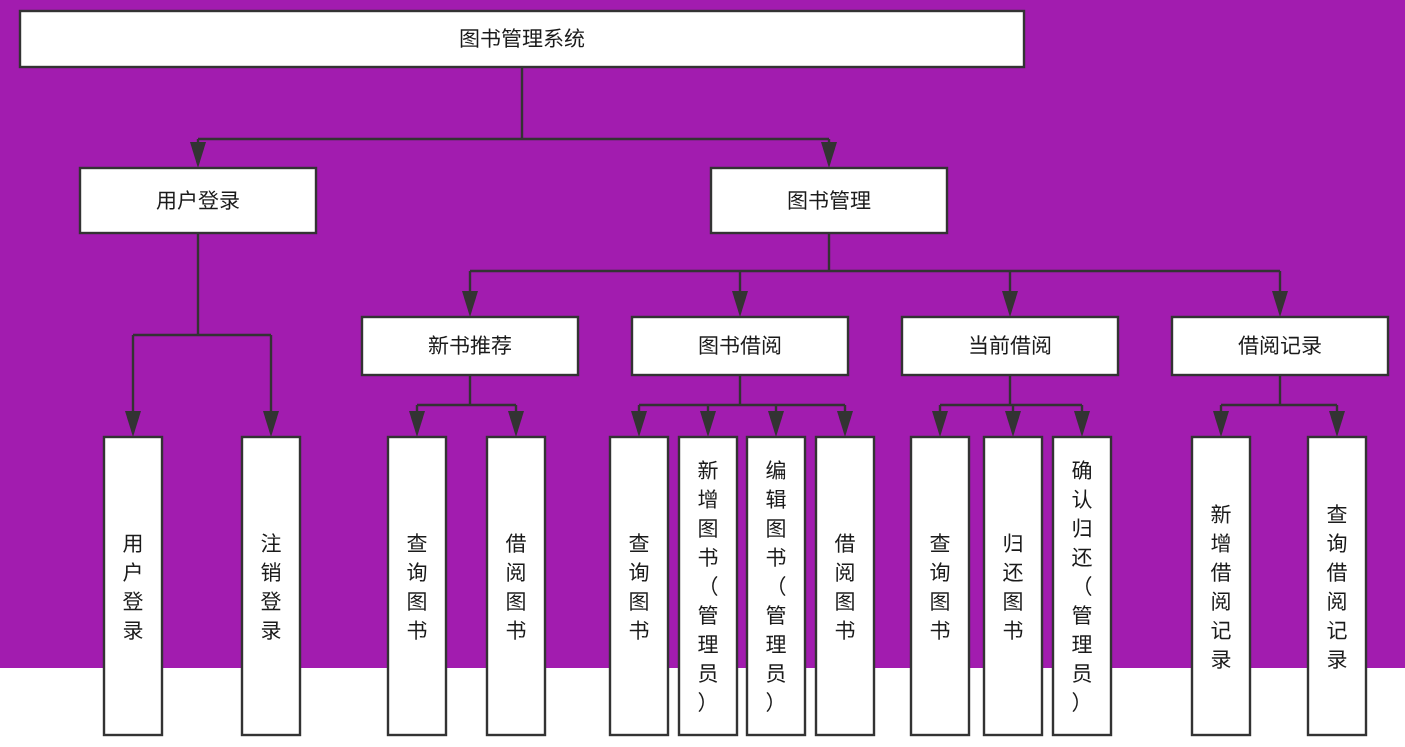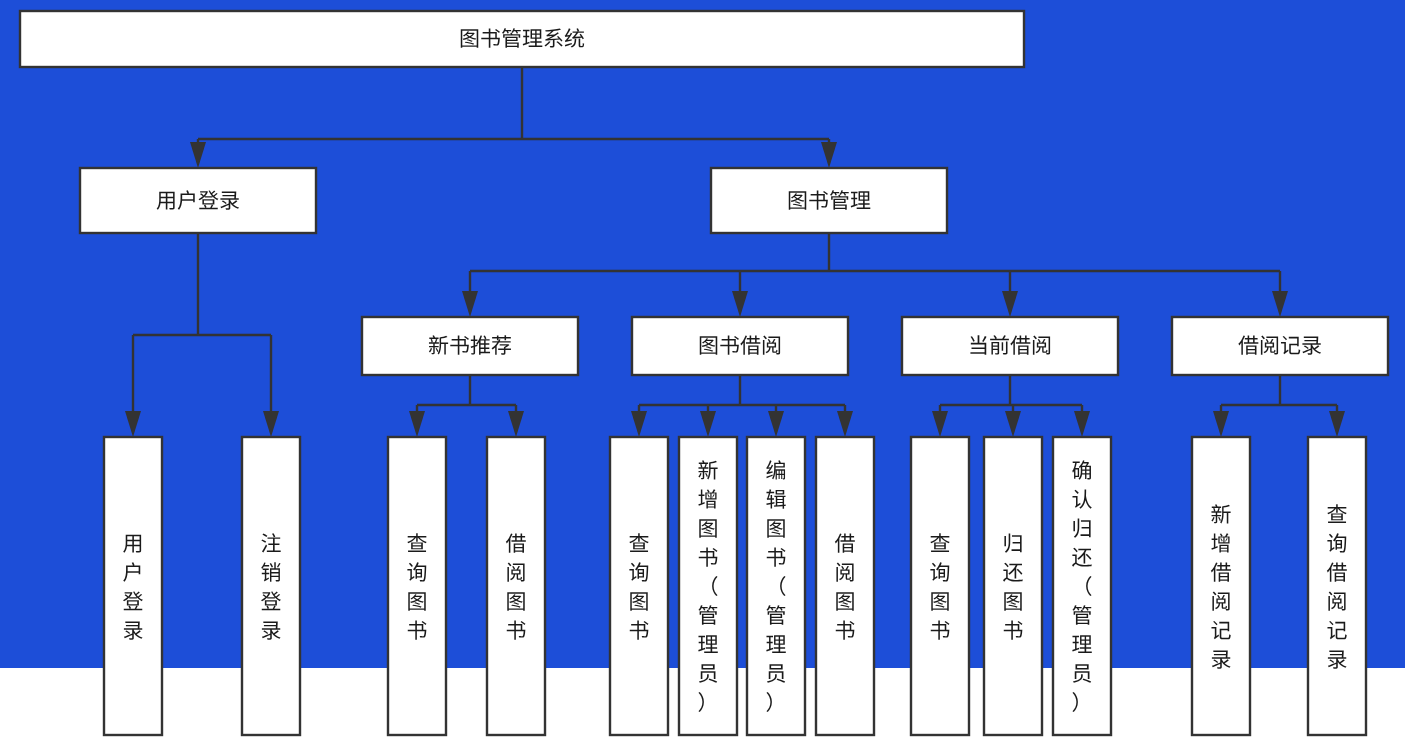--- a/index.html
+++ b/index.html
@@ -11,21 +11,21 @@
   body {
     width: 1405px;
     height: 747px;
     overflow: hidden;
     font-family: "DejaVu Sans", "Liberation Sans", sans-serif;
   }
   #diagram-root {
     position: relative;
     width: 1405px;
     height: 668px;
-    background: #1d4ed8;
+    background: #a21caf;
   }
   svg.diagram-canvas {
     position: absolute;
     top: 0;
     left: 0;
     width: 1405px;
     height: 747px;
     display: block;
   }
   .node-box {

